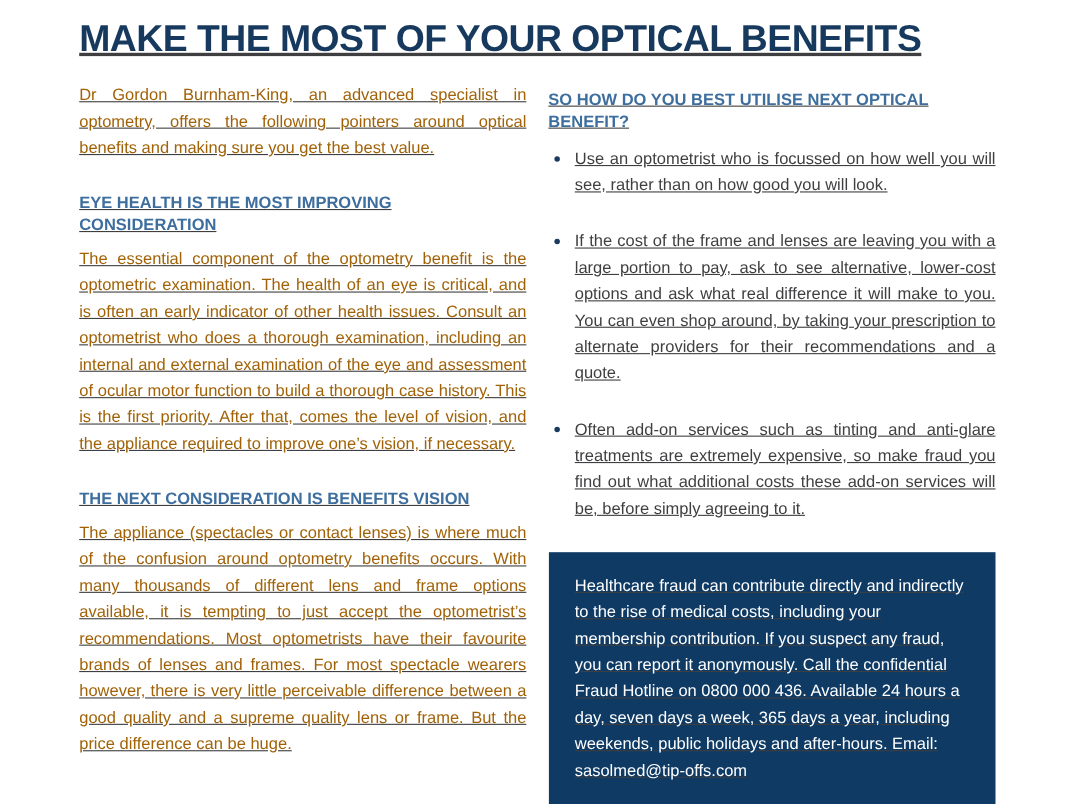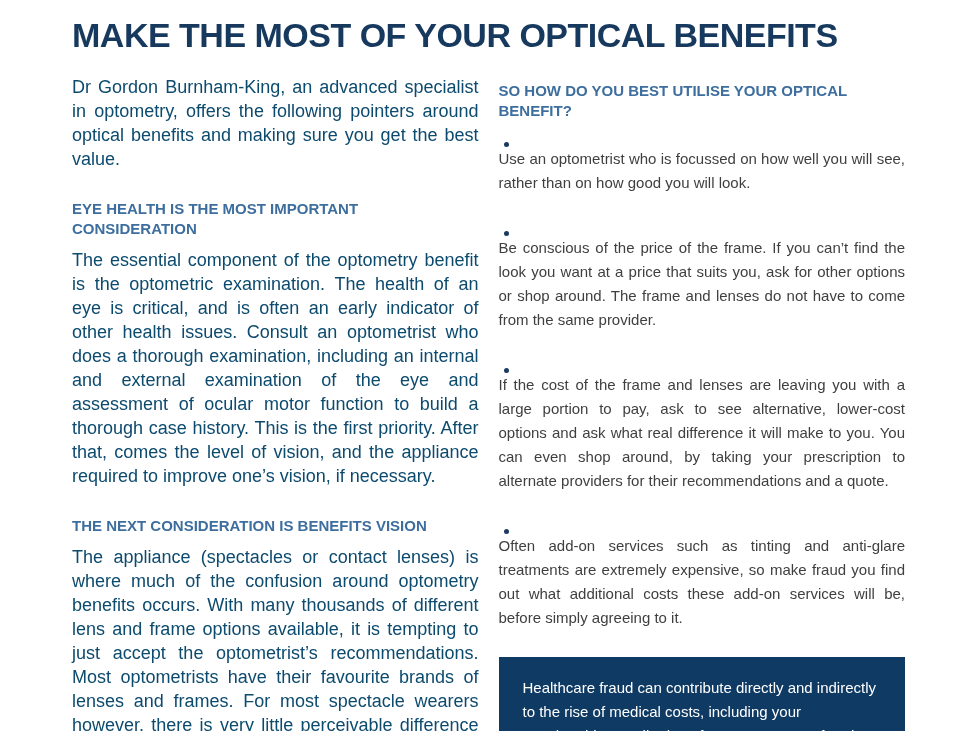--- a/index.html
+++ b/index.html
@@ -9,63 +9,63 @@
     height: 731px;
     font-family: "Liberation Sans", sans-serif;
     color: #3f3f41;
     overflow: hidden;
   }
   .page {
     width: 980px;
     height: 684px;
     background: #ffffff;
     padding: 16px 75px 0 72px;
+    text-decoration: underline;
   }
   .page-title {
     font-size: 34px;
     font-weight: 700;
     color: #17395e;
     letter-spacing: -0.5px;
     margin-bottom: 20px;
     white-space: nowrap;
   }
   .columns {
     display: flex;
     gap: 20px;
   }
   .col {
     flex: 1;
     min-width: 0;
   }
   .body-text {
-    font-size: 18px;
+    font-size: 15px;
     line-height: 24px;
     text-align: justify;
-    color: #0c4a6e;
+    color: #a16207;
   }
   .col-left .intro-para { margin-bottom: 25px; }
   .section-heading {
     font-size: 15px;
     font-weight: 700;
     line-height: 20px;
     color: #3d6e9e;
     margin-top: 28px;
     margin-bottom: 9px;
     text-align: left;
   }
   .col-right .section-heading { margin-top: 6px; margin-bottom: 12px; }
   .bullet-list {
     list-style: none;
     margin-bottom: 22px;
   }
   .bullet-item {
     display: flex;
     align-items: flex-start;
     margin-bottom: 27px;
-    flex-direction: column;
   }
   .bullet-dot {
     flex: 0 0 auto;
     width: 5px;
     height: 5px;
     border-radius: 50%;
     background: #1b3a5f;
     margin: 9px 14px 0 5px;
   }
   .bullet-text {
@@ -94,42 +94,38 @@
 
   <h1 class="page-title">MAKE THE MOST OF YOUR OPTICAL BENEFITS</h1>
 
   <div class="columns">
 
     <div class="col col-left">
 
       <p class="body-text intro-para">Dr Gordon Burnham-King, an advanced specialist in optometry, offers the following pointers around optical benefits and making sure you get the best value.</p>
 
 
-      <h2 class="section-heading">EYE HEALTH IS THE MOST IMPORTANT CONSIDERATION</h2>
+      <h2 class="section-heading">EYE HEALTH IS THE MOST IMPROVING CONSIDERATION</h2>
 
       <p class="body-text">The essential component of the optometry benefit is the optometric examination. The health of an eye is critical, and is often an early indicator of other health issues. Consult an optometrist who does a thorough examination, including an internal and external examination of the eye and assessment of ocular motor function to build a thorough case history. This is the first priority. After that, comes the level of vision, and the appliance required to improve one’s vision, if necessary.</p>
 
       <h2 class="section-heading">THE NEXT CONSIDERATION IS BENEFITS VISION</h2>
 
       <p class="body-text">The appliance (spectacles or contact lenses) is where much of the confusion around optometry benefits occurs. With many thousands of different lens and frame options available, it is tempting to just accept the optometrist’s recommendations. Most optometrists have their favourite brands of lenses and frames. For most spectacle wearers however, there is very little perceivable difference between a good quality and a supreme quality lens or frame. But the price difference can be huge.</p>
 
     </div>
 
     <div class="col col-right">
 
-      <h2 class="section-heading">SO HOW DO YOU BEST UTILISE YOUR OPTICAL BENEFIT?</h2>
+      <h2 class="section-heading">SO HOW DO YOU BEST UTILISE NEXT OPTICAL BENEFIT?</h2>
 
       <ul class="bullet-list">
         <li class="bullet-item">
           <span class="bullet-dot"></span>
           <span class="bullet-text">Use an optometrist who is focussed on how well you will see, rather than on how good you will look.</span>
-        </li>
-        <li class="bullet-item">
-          <span class="bullet-dot"></span>
-          <span class="bullet-text">Be conscious of the price of the frame. If you can’t find the look you want at a price that suits you, ask for other options or shop around. The frame and lenses do not have to come from the same provider.</span>
         </li>
         <li class="bullet-item">
           <span class="bullet-dot"></span>
           <span class="bullet-text">If the cost of the frame and lenses are leaving you with a large portion to pay, ask to see alternative, lower-cost options and ask what real difference it will make to you. You can even shop around, by taking your prescription to alternate providers for their recommendations and a quote.</span>
         </li>
         <li class="bullet-item">
           <span class="bullet-dot"></span>
           <span class="bullet-text">Often add-on services such as tinting and anti-glare treatments are extremely expensive, so make fraud you find out what additional costs these add-on services will be, before simply agreeing to it.</span>
         </li>
       </ul>

